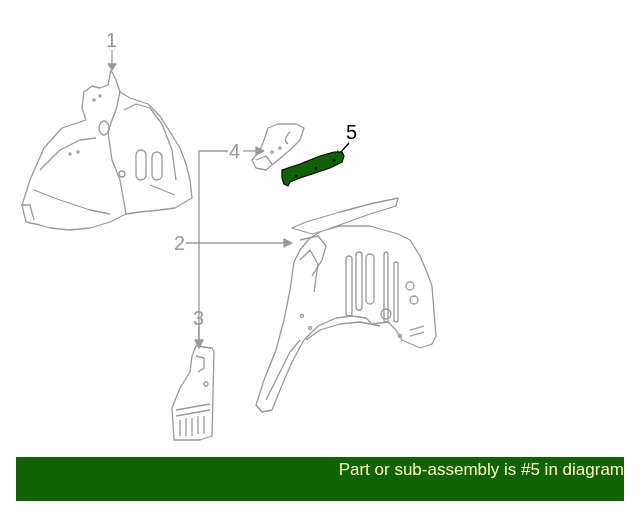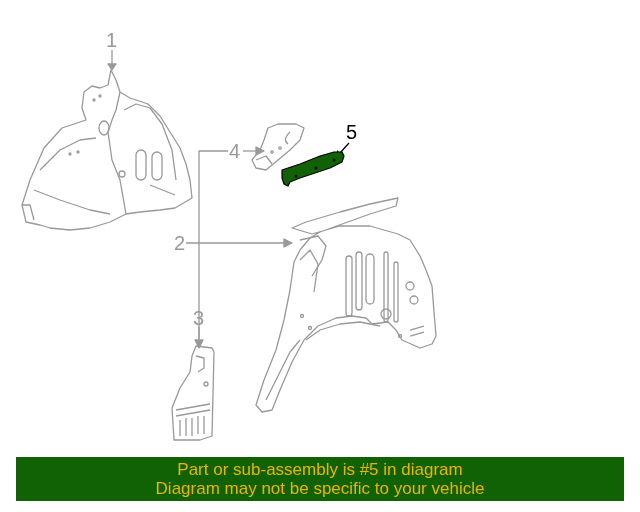--- a/index.html
+++ b/index.html
@@ -1,21 +1,21 @@
 <!DOCTYPE html>
 <html><head>
 <meta charset="utf-8">
 <style>
   html, body { margin:0; padding:0; background:#ffffff; }
   body { width:640px; height:512px; position:relative; overflow:hidden; font-family:"Liberation Sans", sans-serif; }
   #diagram { position:absolute; left:0; top:0; width:640px; height:512px; }
   .callout { position:absolute; font-family:"Liberation Sans", sans-serif; font-size:20px; color:#999999; line-height:20px; }
   .callout.highlight { color:#000000; }
-  #banner { position:absolute; left:16px; top:457px; width:608px; height:44px; background:#116205; color:#eab308;
-    text-align:center; font-size:17px; line-height:19px; padding-top:3px; box-sizing:border-box; }
+  #banner { position:absolute; left:16px; top:457px; width:608px; height:44px; background:#116205; color:#fef9c3;
+    text-align:right; font-size:17px; line-height:19px; padding-top:3px; box-sizing:border-box; }
 </style>
 </head>
 <body>
 
 <svg id="diagram" viewBox="0 0 640 512" xmlns="http://www.w3.org/2000/svg">
   <g fill="none" stroke="#999999" stroke-width="1.3" stroke-linejoin="round">
 
     <g>
       <line x1="112" y1="50" x2="112" y2="66"></line>
       <polygon points="108,64 116,64 112,70" fill="#999999"></polygon>
@@ -100,14 +100,13 @@
 </svg>
 
 <div class="callout" style="left:106px; top:30px;">1</div>
 <div class="callout" style="left:229px; top:141px;">4</div>
 <div class="callout" style="left:174px; top:233px;">2</div>
 <div class="callout" style="left:193px; top:308px;">3</div>
 <div class="callout highlight" style="left:346px; top:122px;">5</div>
 
 <div id="banner">
   <div>Part or sub-assembly is #5 in diagram</div>
-  <div>Diagram may not be specific to your vehicle</div>
 </div>
 
 </body></html>

